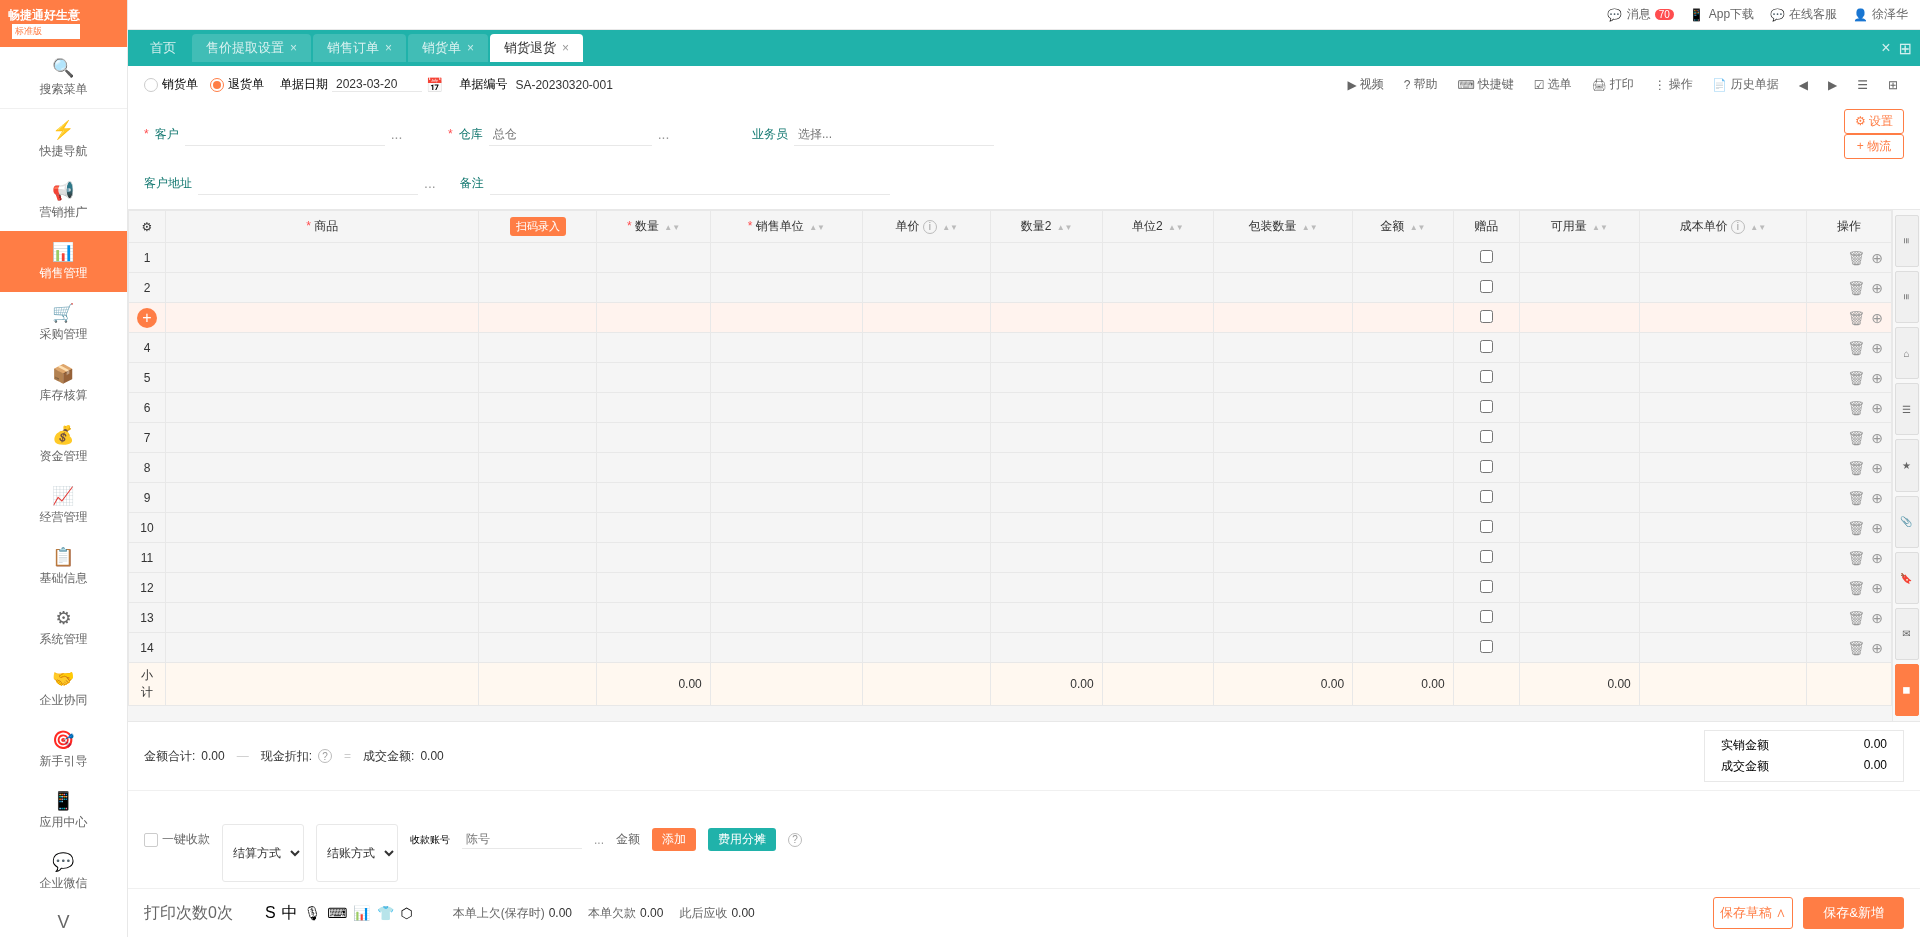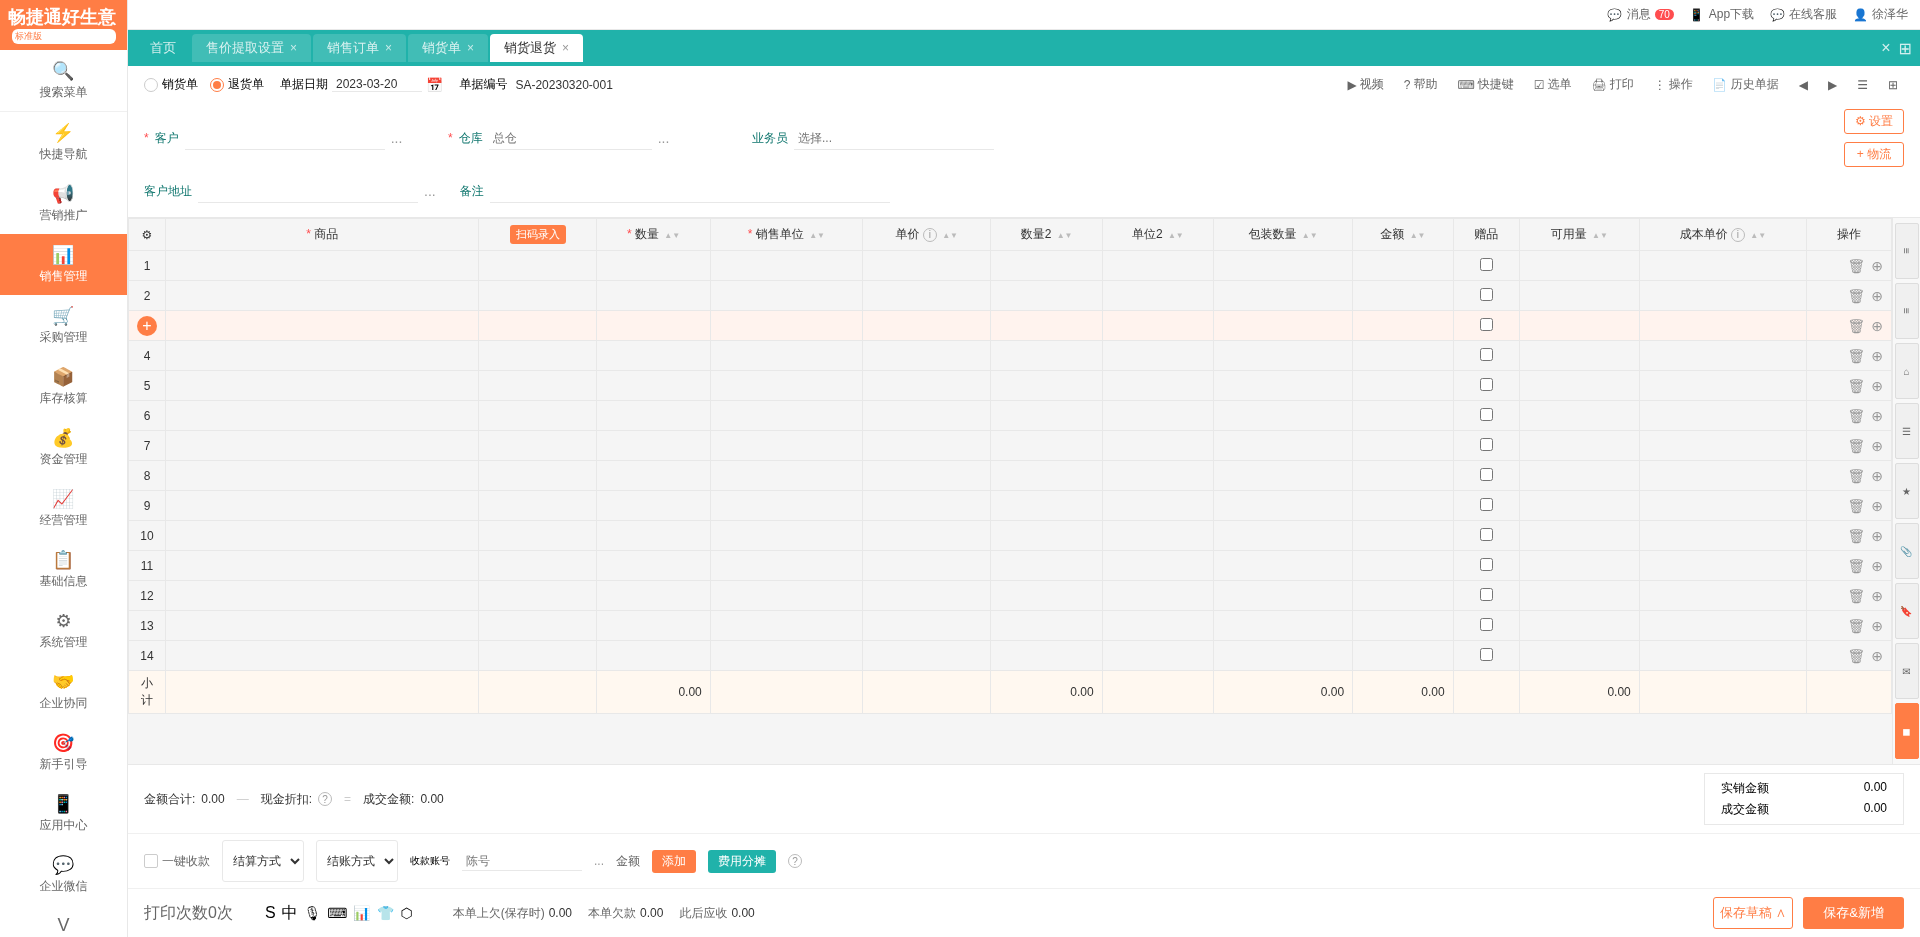--- a/index.html
+++ b/index.html
@@ -1,22 +1,22 @@
 <!DOCTYPE html>
 <html><head>
   <meta charset="utf-8">
   <style>
     * { margin: 0; padding: 0; box-sizing: border-box; }
     body { font-family: 'Microsoft YaHei', '微软雅黑', sans-serif; font-size: 12px; background: #f5f5f5; width: 1920px; height: 937px; overflow: hidden; display: flex; }
 
     
     .sidebar { width: 128px; background: #fff; display: flex; flex-direction: column; border-right: 1px solid #e8e8e8; height: 937px; }
     .sidebar-logo { background: #ff7d45; padding: 8px; display: flex; align-items: center; height: 50px; }
-    .sidebar-logo-text { color: #fff; font-size: 18px; font-weight: bold; line-height: 1.3; }
-    .sidebar-logo-badge { background: #fff; color: #ff7d45; font-size: 9px; border-radius: 6px; padding: 1px 3px; margin-left: 4px; }
+    .sidebar-logo-text { color: #fff; font-size: 12px; font-weight: bold; line-height: 1.3; }
+    .sidebar-logo-badge { background: #fff; color: #ff7d45; font-size: 9px; border-radius: 0; padding: 1px 3px; margin-left: 4px; }
     .sidebar-item { display: flex; flex-direction: column; align-items: center; padding: 10px 0; cursor: pointer; color: #666; font-size: 12px; border-bottom: none; }
     .sidebar-item.active { background: #ff7d45; color: #fff; }
     .sidebar-item .icon { font-size: 18px; margin-bottom: 2px; }
     .sidebar-search { border-bottom: 1px solid #f0f0f0; }
 
     
     .main { flex: 1; display: flex; flex-direction: column; height: 937px; overflow: hidden; }
 
     
     .top-header { background: #fff; height: 30px; display: flex; align-items: center; justify-content: flex-end; padding: 0 12px; border-bottom: 1px solid #e8e8e8; }
@@ -48,21 +48,21 @@
     .form-field { display: flex; align-items: center; gap: 4px; font-size: 12px; }
     .toolbar-right { margin-left: auto; display: flex; align-items: center; gap: 8px; }
     .toolbar-btn { display: flex; align-items: center; gap: 3px; font-size: 12px; color: #666; cursor: pointer; padding: 2px 6px; border-radius: 3px; }
 
     .form-row { display: flex; align-items: center; gap: 24px; padding: 6px 0; }
     .form-field-group { display: flex; align-items: center; gap: 6px; min-width: 280px; }
     .field-label { color: #0f766e; white-space: nowrap; }
     .field-required { color: #ff4d4f; }
     .field-input { border: none; border-bottom: 1px solid #e8e8e8; min-width: 160px; height: 24px; padding: 0 4px; color: #999; font-size: 12px; outline: none; }
     .dots-btn { color: #999; cursor: pointer; font-size: 14px; }
-    .side-buttons { margin-left: auto; display: flex; flex-direction: column; gap: 8px; }
+    .side-buttons { margin-left: auto; display: flex; flex-direction: column; gap: 0; }
     .side-btn { padding: 3px 10px; border-radius: 3px; font-size: 12px; cursor: pointer; border: 1px solid #ddd; color: #666; background: #fff; }
     .side-btn.orange { border-color: #ff7d45; color: #ff7d45; }
     .data-table { width: 100%; border-collapse: collapse; font-size: 12px; }
     .data-table thead tr { background: #f5f5f5; }
     .data-table th { padding: 6px 8px; border: 1px solid #e8e8e8; color: #333; font-weight: normal; white-space: nowrap; position: sticky; top: 0; background: #f5f5f5; z-index: 1; }
     .data-table td { padding: 4px 8px; border: 1px solid #e8e8e8; color: #333; height: 30px; }
     .data-table tr:nth-child(3) td { background: #fff3ee; }
     .data-table tr.row-active td { background: #fff3ee; }
     .th-settings { width: 30px; text-align: center; }
     .th-required { color: #ff4d4f; }
@@ -80,21 +80,21 @@
 
     .footer-calc { padding: 8px 16px; display: flex; align-items: center; gap: 12px; border-bottom: 1px solid #f0f0f0; }
     .calc-item { display: flex; align-items: center; gap: 6px; font-size: 12px; }
     .calc-label { color: #333; }
     .calc-value { color: #333; }
     .question-icon { width: 14px; height: 14px; border-radius: 50%; border: 1px solid #bbb; color: #999; font-size: 10px; display: inline-flex; align-items: center; justify-content: center; cursor: pointer; }
 
     .footer-payment { padding: 6px 16px; display: flex; align-items: center; gap: 12px; border-bottom: 1px solid #f0f0f0; }
     .checkbox-label { display: flex; align-items: center; gap: 4px; font-size: 12px; color: #666; cursor: pointer; }
     .checkbox-small { width: 14px; height: 14px; border: 1px solid #ccc; border-radius: 2px; }
-    .payment-select { border: 1px solid #e8e8e8; padding: 12px 6px; border-radius: 3px; font-size: 12px; color: #333; background: #fff; cursor: pointer; }
+    .payment-select { border: 1px solid #e8e8e8; padding: 20px 6px; border-radius: 3px; font-size: 12px; color: #333; background: #fff; cursor: pointer; margin-top: 27px; }
     .payment-input { border: none; border-bottom: 1px solid #e8e8e8; width: 120px; font-size: 12px; padding: 2px 4px; outline: none; }
     .add-btn-orange { background: #ff7d45; color: #fff; border: none; border-radius: 3px; padding: 3px 10px; font-size: 12px; cursor: pointer; }
     .expense-btn { background: #20b2aa; color: #fff; border: none; border-radius: 3px; padding: 3px 10px; font-size: 12px; cursor: pointer; }
 
     .footer-bottom { padding: 8px 16px; display: flex; align-items: center; gap: 24px; background: #fff; }
     .footer-stat { display: flex; align-items: center; gap: 4px; font-size: 12px; color: #666; }
     .footer-stat-label { }
     .footer-stat-value { color: #333; }
     .footer-buttons { margin-left: auto; display: flex; gap: 10px; }
     .btn-save-draft { background: #fff; border: 1px solid #ff7d45; color: #ff7d45; padding: 6px 6px; border-radius: 3px; font-size: 13px; cursor: pointer; }

